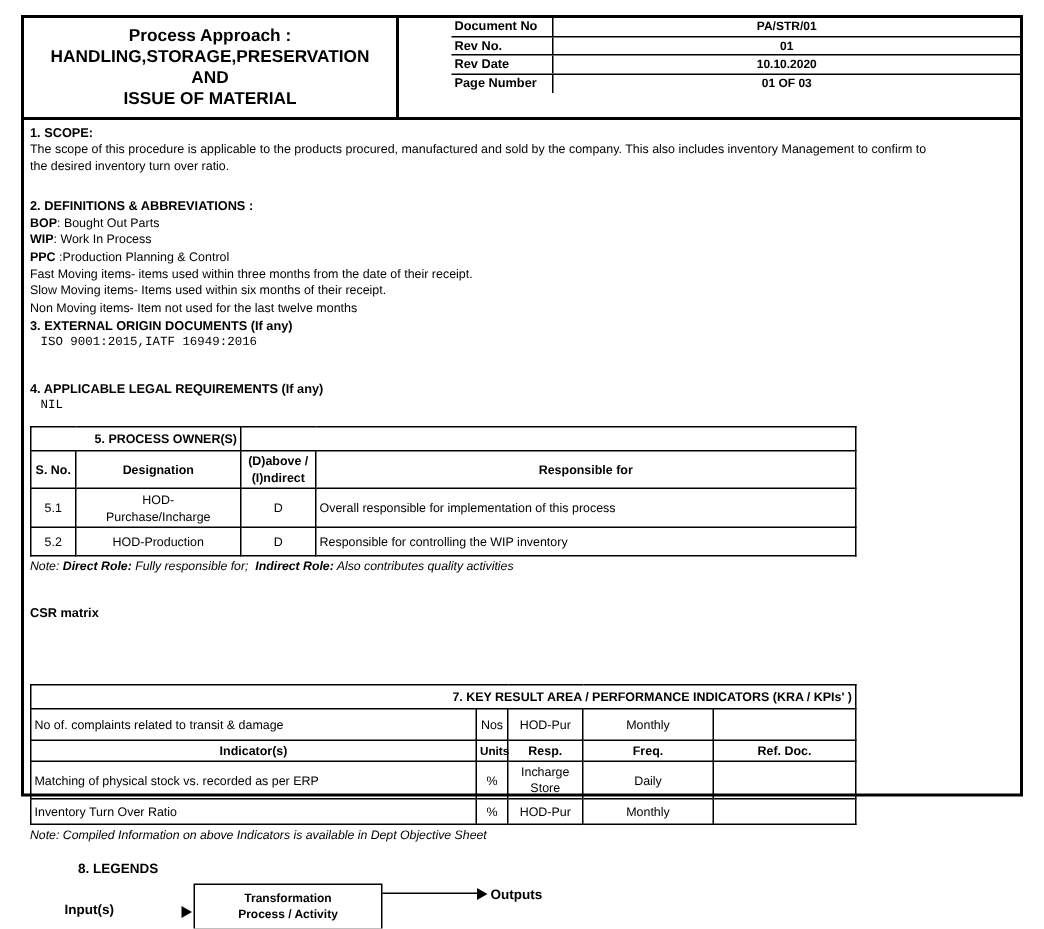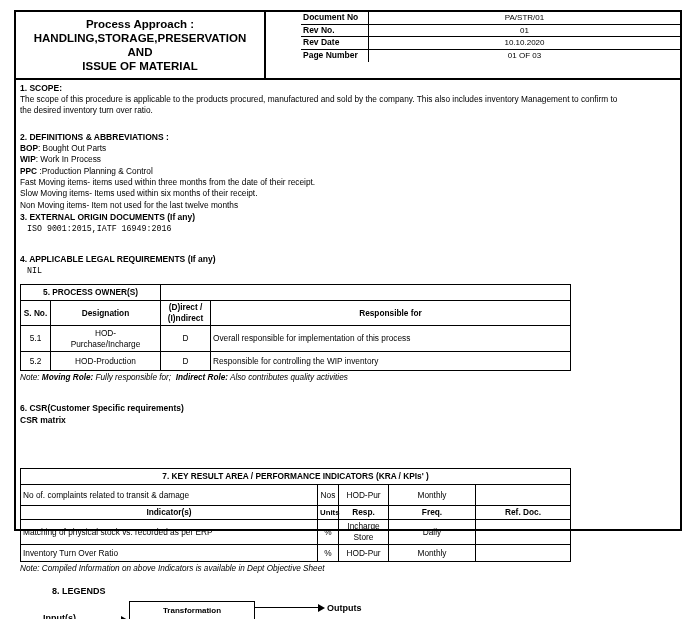--- a/index.html
+++ b/index.html
@@ -65,21 +65,21 @@
     font-weight: bold;
     font-size: 8.5px;
     line-height: 11px;
     padding-left: 2px;
     white-space: nowrap;
     overflow: hidden;
   }
   .hdr-val {
     flex: 1;
     text-align: center;
-    font-weight: normal;
+    font-weight: bold;
     font-size: 8px;
     line-height: 11.5px;
   }
 
   
   .body {
     padding: 2px 4px 0 4px;
     font-size: 8.3px;
     line-height: 11.6px;
   }
@@ -116,21 +116,21 @@
   }
   table.doc th {
     font-weight: bold;
     text-align: center;
   }
   .c { text-align: center; }
   .l { text-align: left; padding-left: 4px; margin-top: 28px; }
   .sec-row td {
     font-weight: bold;
     font-size: 8.7px;
-    text-align: center;
+    text-align: right;
     padding-left: 3px;
     height: 13px;
   }
   .note {
     font-style: italic;
     font-size: 8.2px;
     line-height: 12px;
     padding-top: 1px;
   }
   .note b { font-weight: bold; font-style: italic; }
@@ -264,21 +264,21 @@
       </colgroup>
       <tbody>
           <tr class="sec-row">
         <td colspan="2">5. PROCESS OWNER(S)</td>
         <td colspan="2"></td>
       </tr>
       <tr>
         <th>S. No.</th>
         <th>Designation</th>
         <th>
-          <div>(D)irect /</div>
+          <div>(D)above /</div>
           <div>(I)ndirect</div>
         </th>
         <th>Responsible for</th>
       </tr>
       <tr style="height:26px">
         <td class="c">5.1</td>
         <td class="c">
           <div>HOD-</div>
           <div>Purchase/Incharge</div>
         </td>
@@ -286,25 +286,24 @@
         <td class="l">Overall responsible for implementation of this process</td>
       </tr>
       <tr style="height:19px">
         <td class="c">5.2</td>
         <td class="c">HOD-Production</td>
         <td class="c">D</td>
         <td class="l">Responsible for controlling the WIP inventory</td>
       </tr>
     </tbody>
       </table>
-    <div class="note"><span>Note:</span>&nbsp;<b>Moving Role:</b><span> Fully responsible for;</span>&nbsp;&nbsp;<b>Indirect Role:</b><span> Also contributes quality activities</span></div>
+    <div class="note"><span>Note:</span>&nbsp;<b>Direct Role:</b><span> Fully responsible for;</span>&nbsp;&nbsp;<b>Indirect Role:</b><span> Also contributes quality activities</span></div>
 
     <div class="sp18"></div>
 
-    <div class="sec-h">6. CSR(Customer Specific requirements)</div>
     <div class="sec-h">CSR matrix</div>
 
     <div class="sp24"></div>
     <div class="sp18"></div>
 
     <table class="doc">
       <colgroup>
         <col style="width:297px">
         <col style="width:21px">
         <col style="width:50px">

